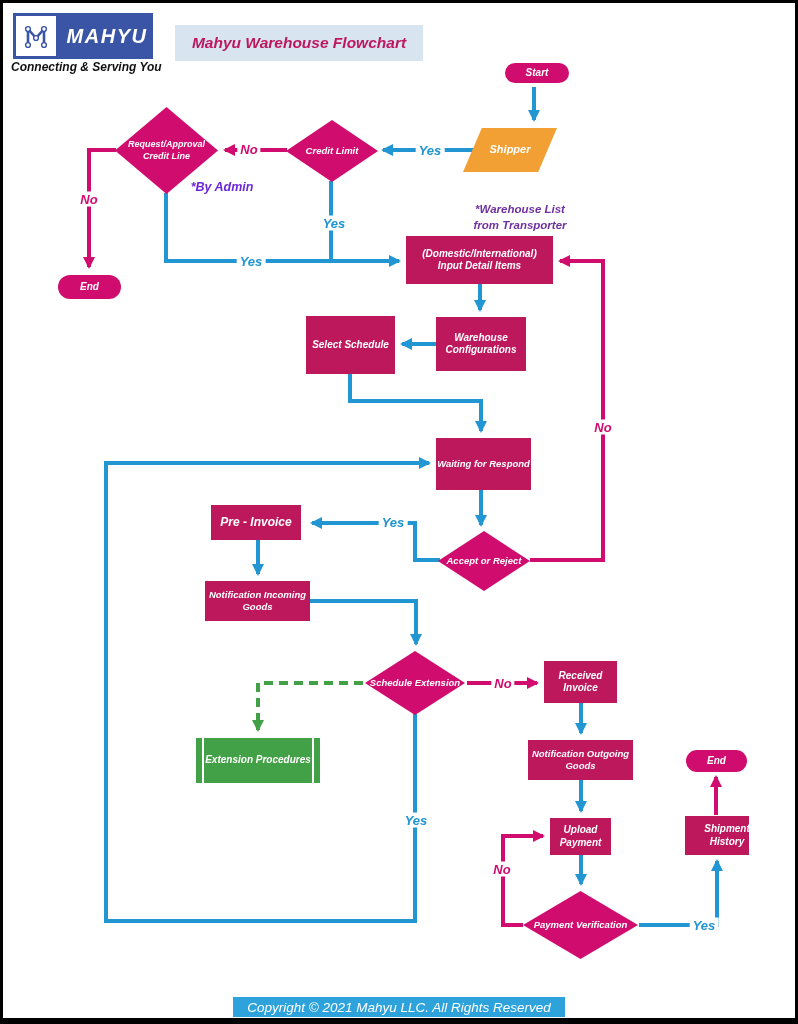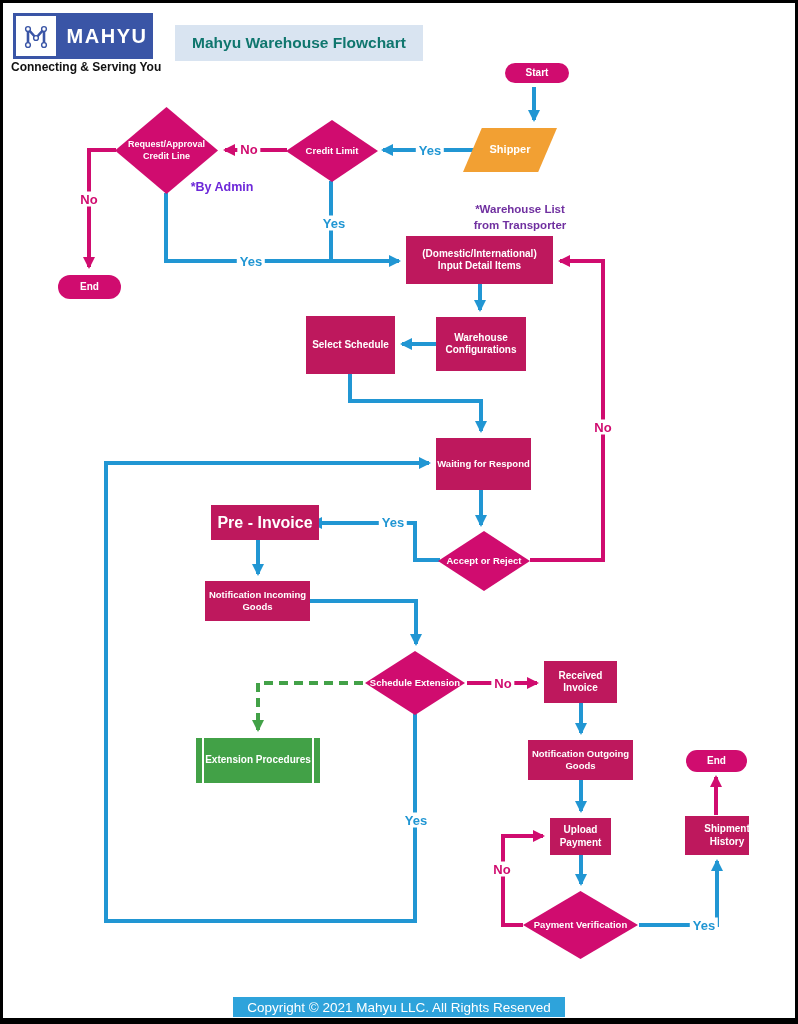--- a/index.html
+++ b/index.html
@@ -1,19 +1,19 @@
 <!DOCTYPE html>
 <html><head>
 <meta charset="utf-8">
 <style>
   html,body{margin:0;padding:0;background:#888;}
   .page{
     position:relative;width:792px;height:1015px;margin:0 auto;
     background:#fff;border:3px solid #000;border-bottom-width:6px;
-    font-family:"Liberation Sans", sans-serif;overflow:hidden;
+    font-family:"Liberation Sans", sans-serif;overflow:hidden;font-style:italic;
   }
   .edges{position:absolute;left:0;top:0;width:100%;height:100%;pointer-events:none;}
   .abs{position:absolute;box-sizing:border-box;}
   .node{display:flex;align-items:center;justify-content:center;text-align:center;
         color:#fff;font-weight:bold;white-space:pre-line;line-height:1.25;}
   .box{background:#be185d;}
   .diamond{background:#D00C6F;clip-path:polygon(50% 0%,100% 50%,50% 100%,0% 50%);}
   .stadium{background:#D00C6F;border-radius:999px;font-size:10px;}
   .para{background:#F2A033;clip-path:polygon(20% 0%,100% 0%,80% 100%,0% 100%);font-size:11px;}
   .proc{background:#42A147;font-size:10px;}
@@ -26,21 +26,21 @@
   .note{position:absolute;transform:translate(-50%,-50%);color:#7030A0;background:#fff;
         font-weight:bold;font-size:11.5px;text-align:center;white-space:pre-line;line-height:1.35;}
   .logo-block{left:10px;top:10px;width:140px;height:46px;background:#3A55A6;display:flex;align-items:center;}
   .logo-square{position:absolute;left:3px;top:3px;width:40px;height:40px;background:#fff;
                display:flex;align-items:center;justify-content:center;}
   .brand{position:absolute;left:48px;right:0;text-align:center;color:#fff;font-weight:bold;
          font-size:20px;letter-spacing:1.5px;}
   .tagline{left:8px;top:57px;width:160px;color:#111;font-weight:bold;font-size:12px;}
   .title-box{left:172px;top:22px;width:248px;height:36px;background:#D9E4F1;
              display:flex;align-items:center;justify-content:center;
-             color:#0f766e;font-weight:bold;font-size:15.5px;}
+             color:#be185d;font-weight:bold;font-size:15.5px;}
   .footer{left:230px;top:994px;width:332px;height:20px;background:#2EA3DB;color:#fff;
           font-size:13.5px;display:flex;align-items:center;justify-content:center;}
 </style>
 </head>
 <body>
 
 <div class="page">
 
   <svg class="edges" width="792" height="1015" viewBox="0 0 792 1015">
     <defs>
@@ -106,21 +106,21 @@
 Credit Line</div>
   <div class="abs node stadium" style="left:55px;top:272px;width:63px;height:24px;">End</div>
 
   <div class="abs node box" style="left:403px;top:233px;width:147px;height:48px;font-size:10px;">(Domestic/International)
 Input Detail Items</div>
   <div class="abs node box" style="left:433px;top:314px;width:90px;height:54px;font-size:10px;">Warehouse
 Configurations</div>
   <div class="abs node box" style="left:303px;top:313px;width:89px;height:58px;font-size:10px;">Select Schedule</div>
   <div class="abs node box" style="left:433px;top:435px;width:95px;height:52px;font-size:9.5px;">Waiting for Respond</div>
   <div class="abs node diamond" style="left:435px;top:528px;width:92px;height:60px;font-size:9.5px;">Accept or Reject</div>
-  <div class="abs node box" style="left:208px;top:502px;width:108px;height:35px;font-size:16px;">Pre - Invoice</div>
+  <div class="abs node box" style="left:208px;top:502px;width:90px;height:35px;font-size:12px;">Pre - Invoice</div>
   <div class="abs node box" style="left:202px;top:578px;width:105px;height:40px;font-size:9.5px;">Notification Incoming
 Goods</div>
   <div class="abs node diamond" style="left:362px;top:648px;width:100px;height:64px;font-size:9.5px;">Schedule Extension</div>
 
   <div class="abs node proc" style="left:193px;top:735px;width:124px;height:45px;">
     <i class="bar" style="left:6px;"></i>
     <span>Extension Procedures</span>
     <i class="bar" style="right:6px;"></i>
   </div>
 

